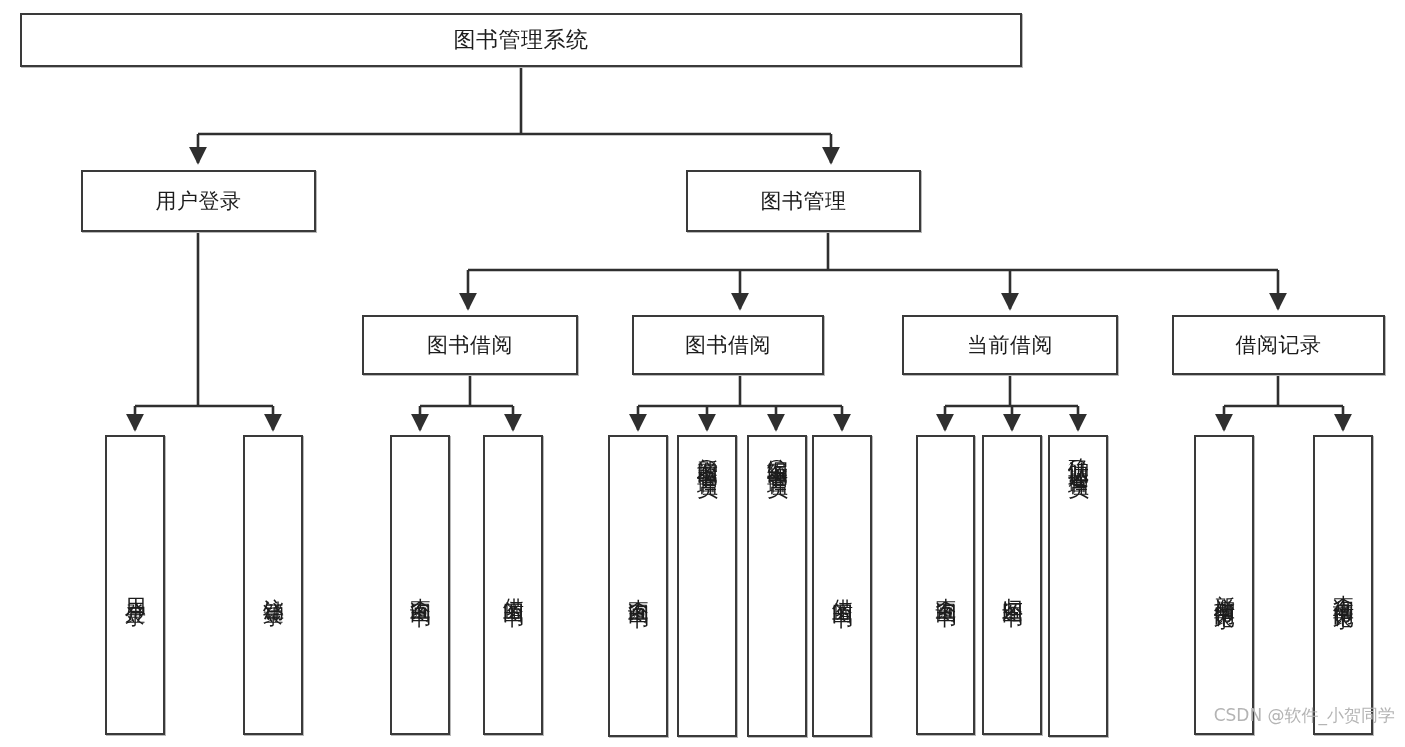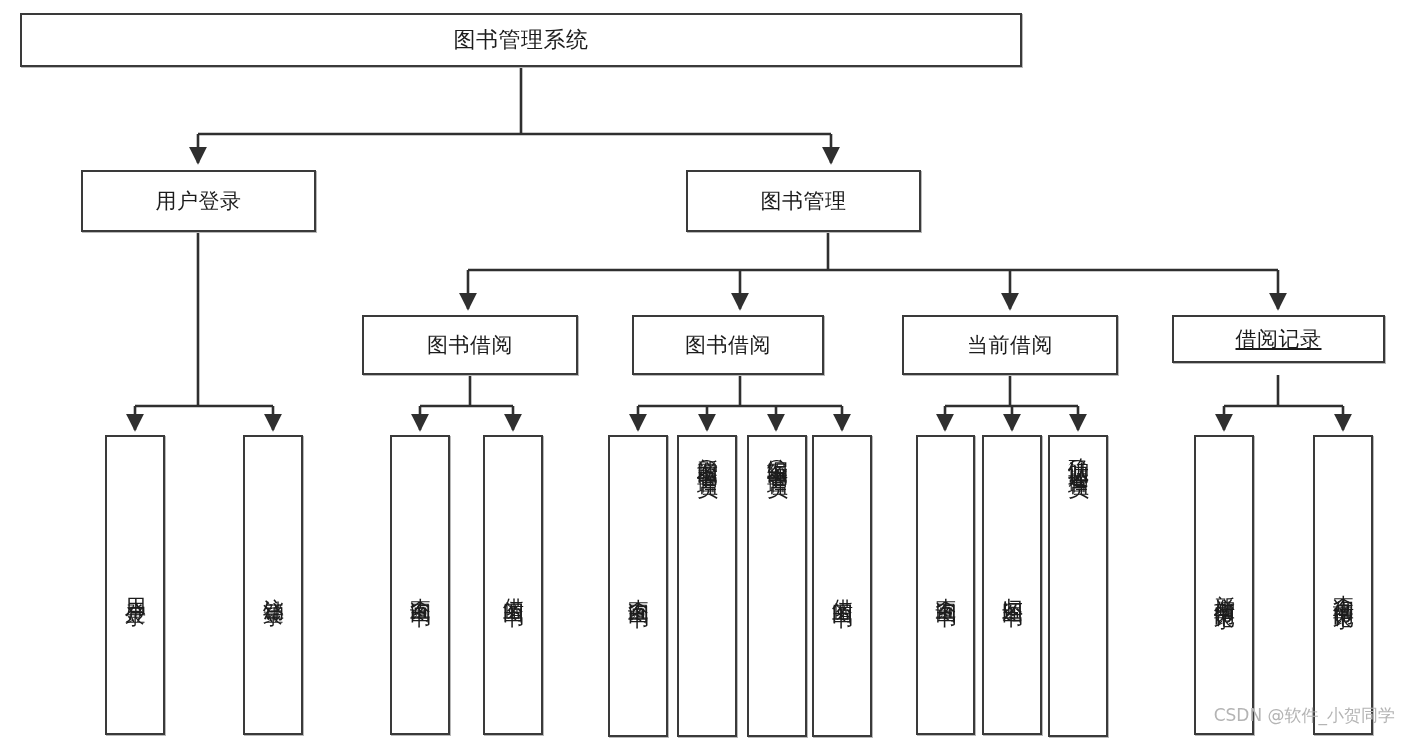--- a/index.html
+++ b/index.html
@@ -146,21 +146,21 @@
 
   <div class="node horiz" style="left:362px; top:315px; width:216px; height:60px;">
     <span class="label">图书借阅</span>
   </div>
   <div class="node horiz" style="left:632px; top:315px; width:192px; height:60px;">
     <span class="label">图书借阅</span>
   </div>
   <div class="node horiz" style="left:902px; top:315px; width:216px; height:60px;">
     <span class="label">当前借阅</span>
   </div>
-  <div class="node horiz" style="left:1172px; top:315px; width:213px; height:48px;text-decoration:underline;">
+  <div class="node horiz" style="left:1172px; top:315px; width:213px; height:60px;">
     <span class="label">借阅记录</span>
   </div>
 
   <div class="node leaf" style="left:105px; top:435px; width:60px; height:300px;">
     <span class="label">用户登录</span>
   </div>
   <div class="node leaf" style="left:243px; top:435px; width:60px; height:300px;">
     <span class="label">注销登录</span>
   </div>
 

